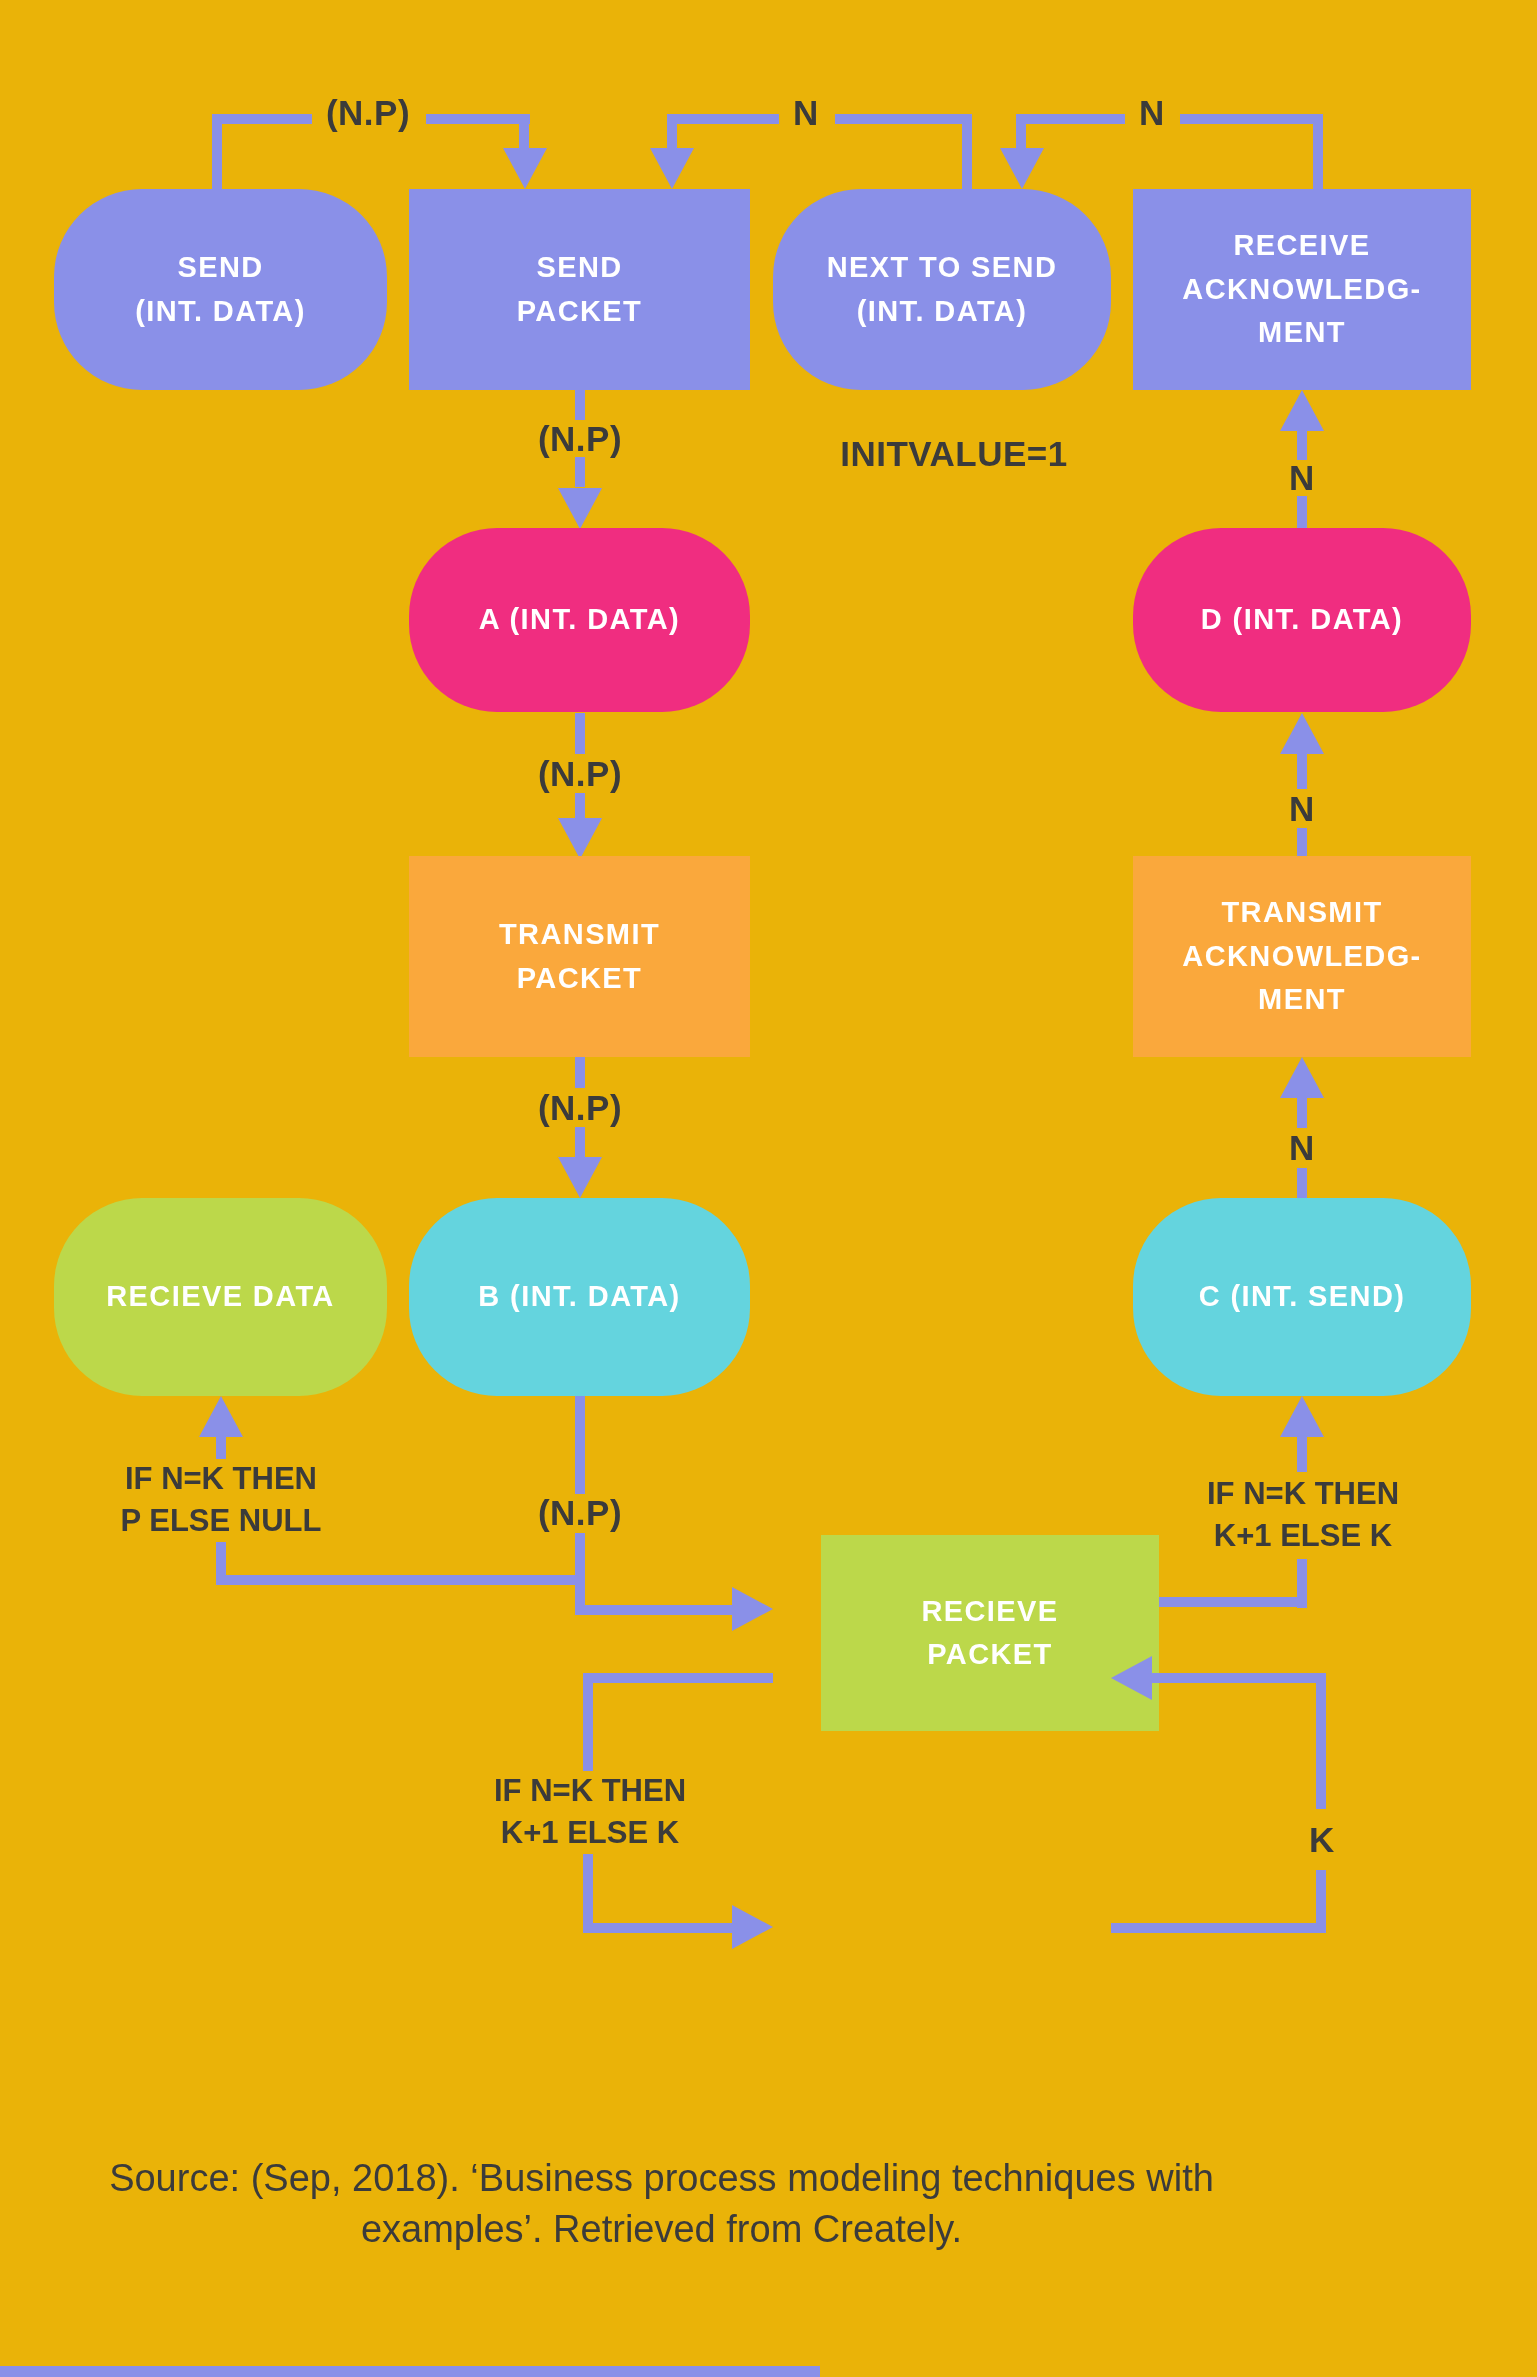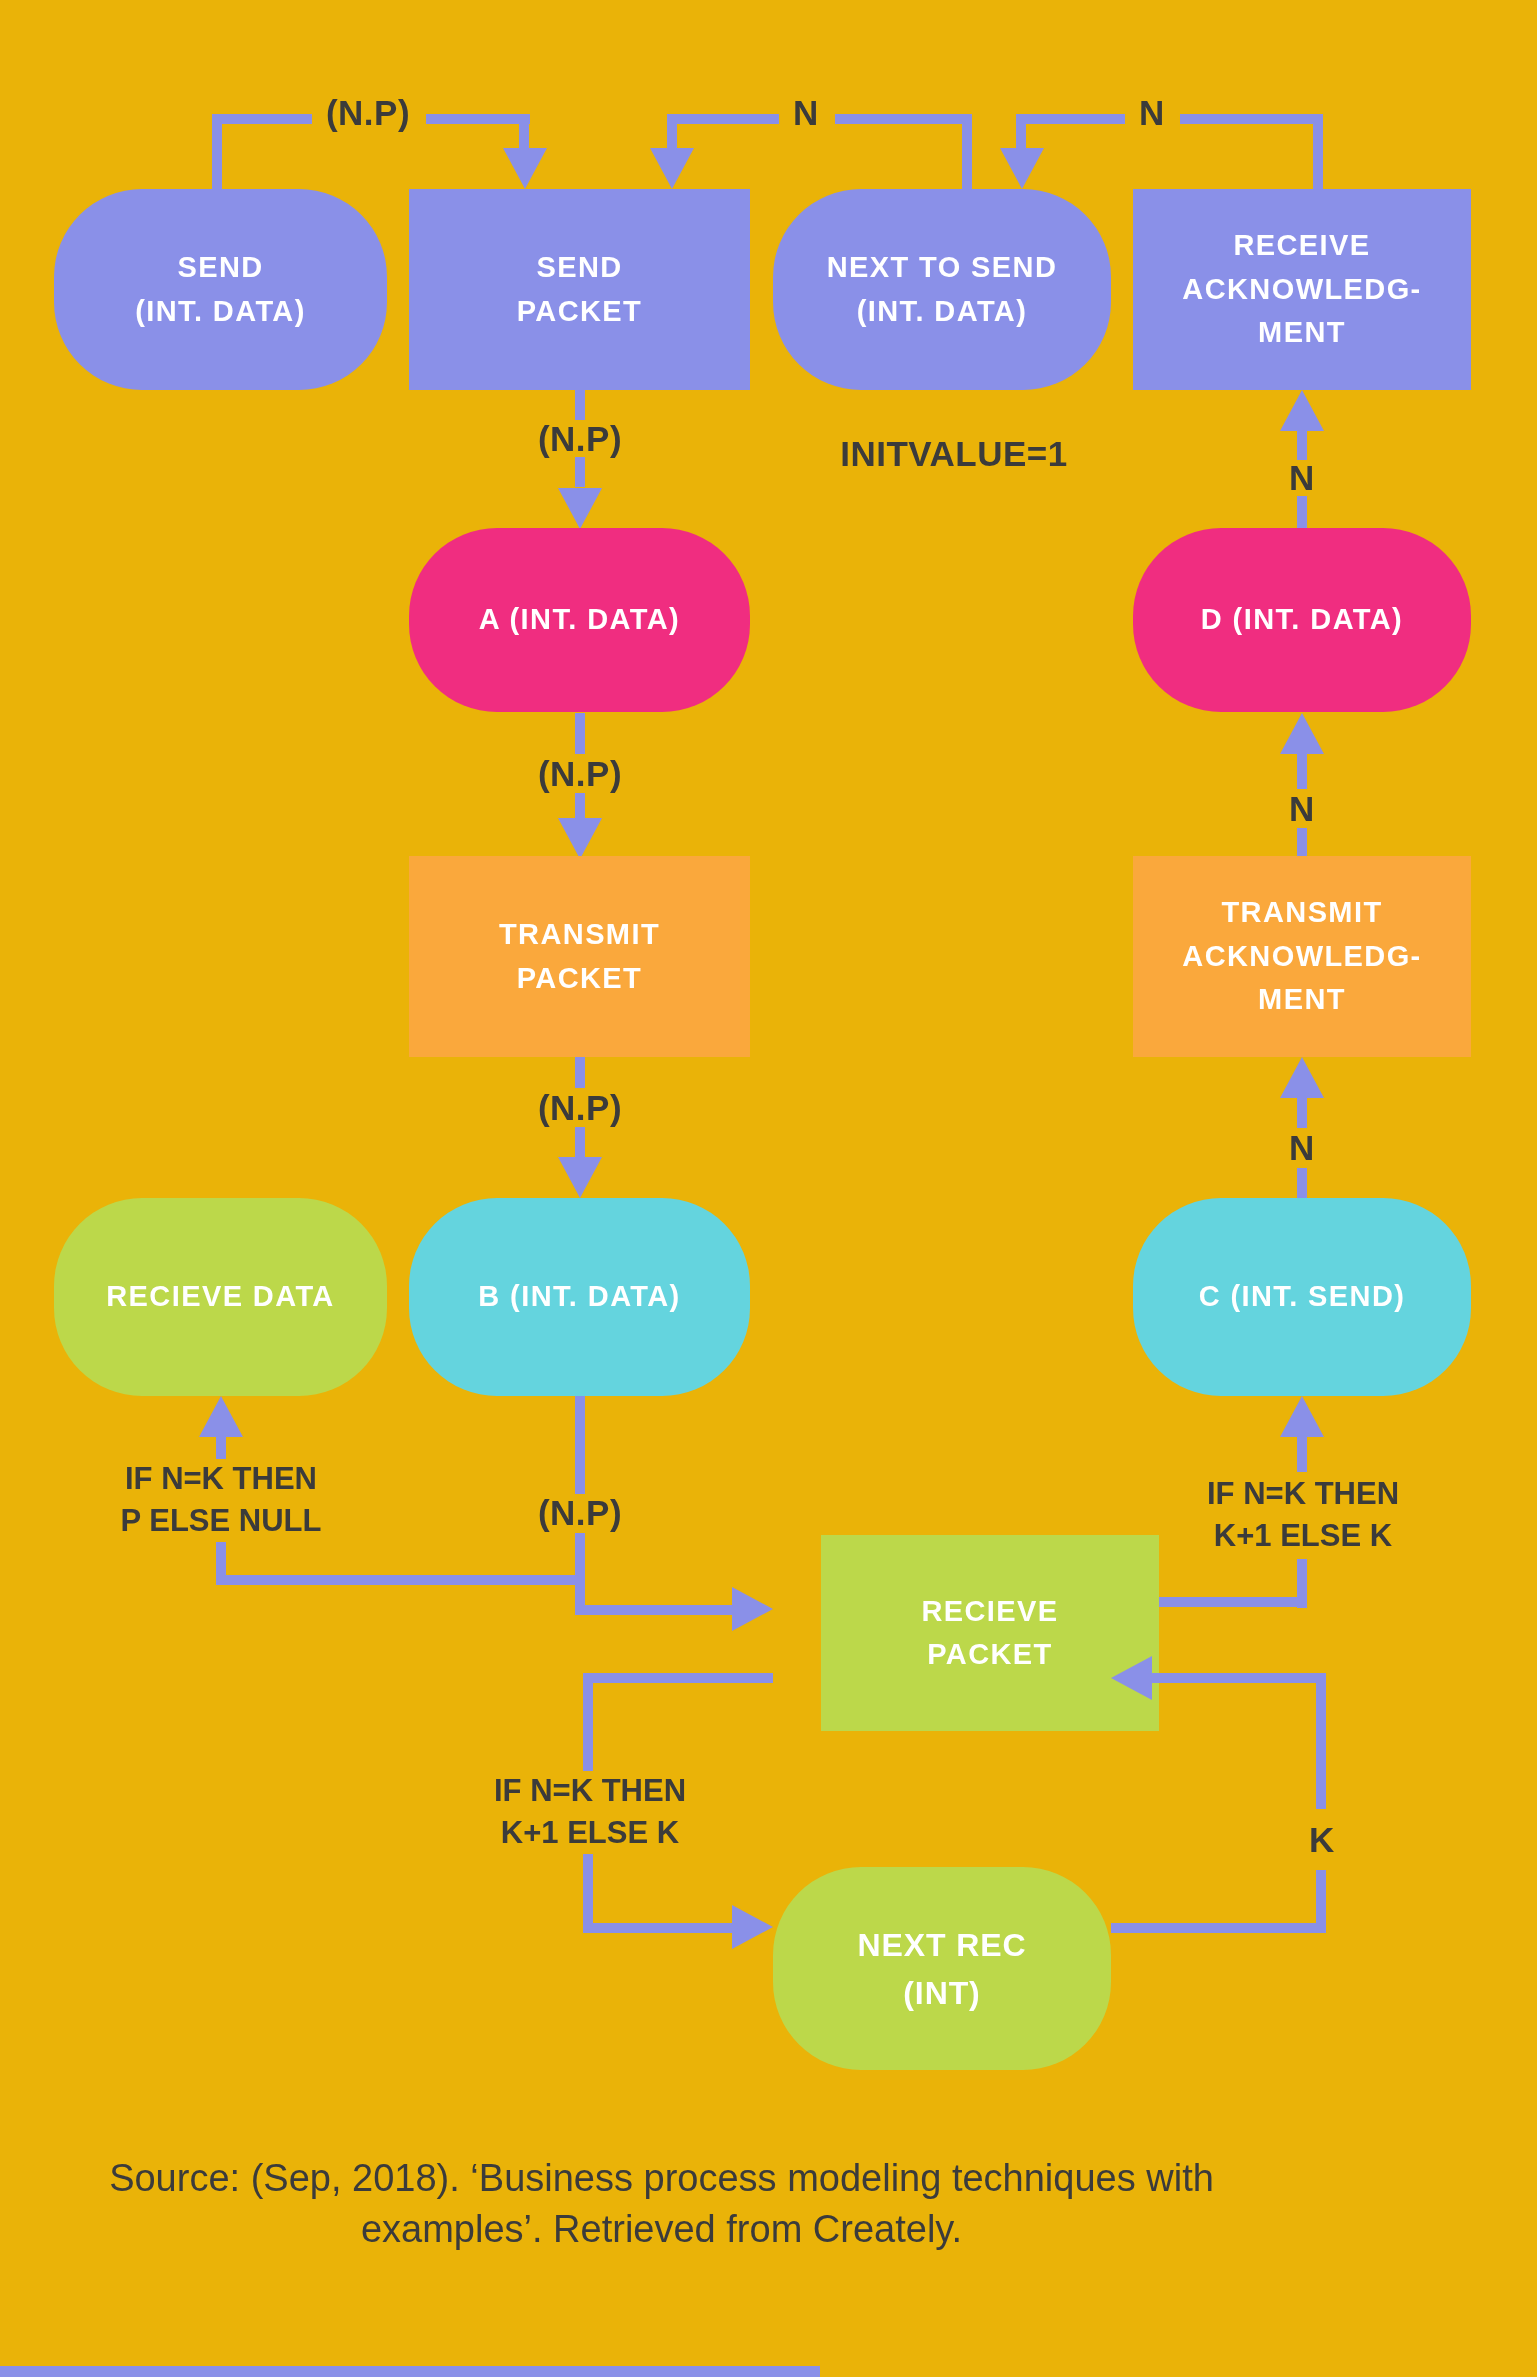--- a/index.html
+++ b/index.html
@@ -174,24 +174,20 @@
   <div class="h" style="left:583px;top:1923px;width:149px;"></div>
   <div class="arr arr-r" style="left:732px;top:1905px;"></div>
 
   <div class="h" style="left:1111px;top:1923px;width:215px;"></div>
   <div class="v" style="left:1316px;top:1870px;height:63px;"></div>
   <div class="lbl" style="left:1322px;top:1840px;">K</div>
   <div class="v" style="left:1316px;top:1683px;height:126px;"></div>
   <div class="h" style="left:1152px;top:1673px;width:174px;"></div>
   <div class="arr arr-l" style="left:1111px;top:1656px;"></div>
 
-  <div class="node pill c-lime big" style="left:773px;top:1867px;width:338px;height:203px;">
-    <div>NEXT REC</div>
-    <div>(INT)</div>
-  </div>
 
   <div class="caption" style="top:2153px;">
     <div>Source: (Sep, 2018). ‘Business process modeling techniques with</div>
     <div>examples’. Retrieved from Creately.</div>
   </div>
 
   <div class="bottombar" style="left:0;top:2366px;width:820px;height:11px;"></div>
 
 </div>
 

